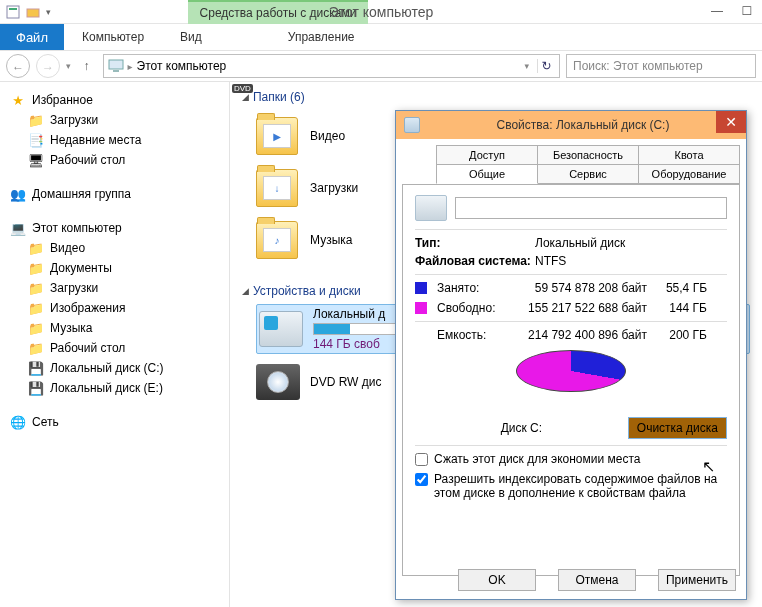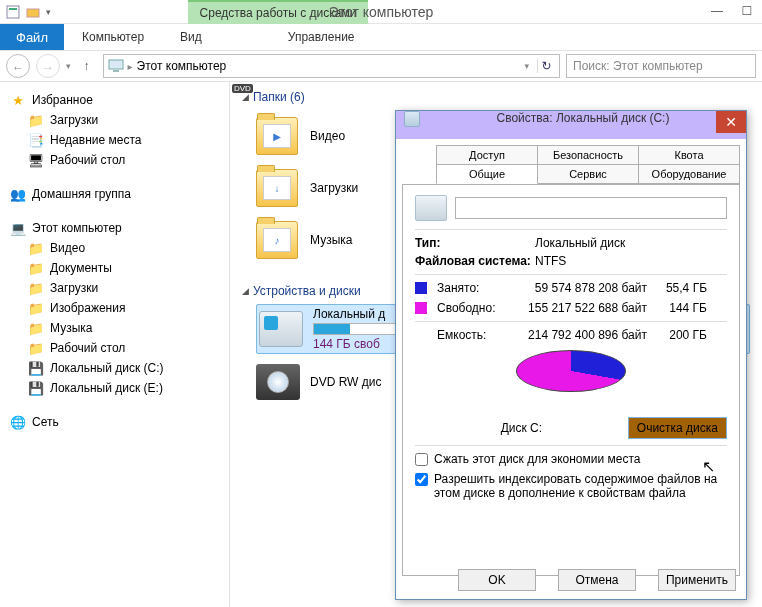--- a/index.html
+++ b/index.html
@@ -59,21 +59,21 @@
 .dvd-icon { width: 44px; height: 36px; background: linear-gradient(#666,#333); border-radius: 3px; display: flex; align-items: center; justify-content: center; }
 .dvd-icon::after { content: ""; width: 20px; height: 20px; border-radius: 50%; background: radial-gradient(#fff,#cde 60%,#eee); border: 1px solid #aaa; }
 .dvd-label-box { position: absolute; left: 2px; top: 2px; background: #444; color: #fff; font-size: 8px; padding: 0 2px; border-radius: 2px; }
 .drive-info { display: flex; flex-direction: column; gap: 2px; font-size: 12px; }
 .drive-info .bar { width: 130px; height: 12px; border: 1px solid #b5b5b5; background: #fff; position: relative; }
 .drive-info .bar .fill { height: 100%; background: #2aa6dd; }
 .drive-row.sel { background: #cde8ff; border: 1px solid #7ab8e6; padding: 2px; border-radius: 2px; }
 
 
 .dialog { position: absolute; left: 395px; top: 110px; width: 352px; height: 490px; background: #fff; border: 1px solid #6a8fb5; box-shadow: 2px 2px 8px rgba(0,0,0,.3); }
-.dlg-title { height: 28px; background: #c4b5fd; display: flex; padding: 0 8px; color: #333; font-size: 12px; position: relative; }
+.dlg-title { height: 28px; background: #fdba74; display: flex; align-items: center; padding: 0 8px; color: #333; font-size: 12px; position: relative; }
 .dlg-title .ti { width: 16px; height: 16px; margin-right: 8px; background: linear-gradient(#dbe9f4,#b6cde0); border: 1px solid #8fb0c9; border-radius: 2px; }
 .dlg-title .txt { flex: 1; text-align: center; }
 .dlg-title .close { width: 30px; height: 22px; background: #c74632; color: #fff; display: flex; align-items: center; justify-content: center; font-size: 14px; position: absolute; right: 0; top: 0; }
 .tabs { padding: 6px 6px 0 6px; }
 .tab-row { display: flex; gap: 0; margin-left: 34px; }
 .tab { flex: 1; height: 20px; border: 1px solid #b0b0b0; background: #f8f8f8; display: flex; align-items: center; justify-content: center; font-size: 11px; margin-left: -1px; }
 .tab:first-child { margin-left: 0; }
 .tab-row.r2 .tab.active { background: #fff; border-bottom: 1px solid #fff; z-index: 2; position: relative; }
 .tab-row.r2 { margin-top: -1px; }
 .tab-body { border: 1px solid #b0b0b0; margin: 0 6px 6px 6px; height: 392px; padding: 10px 12px; position: relative; background: #fff; }

